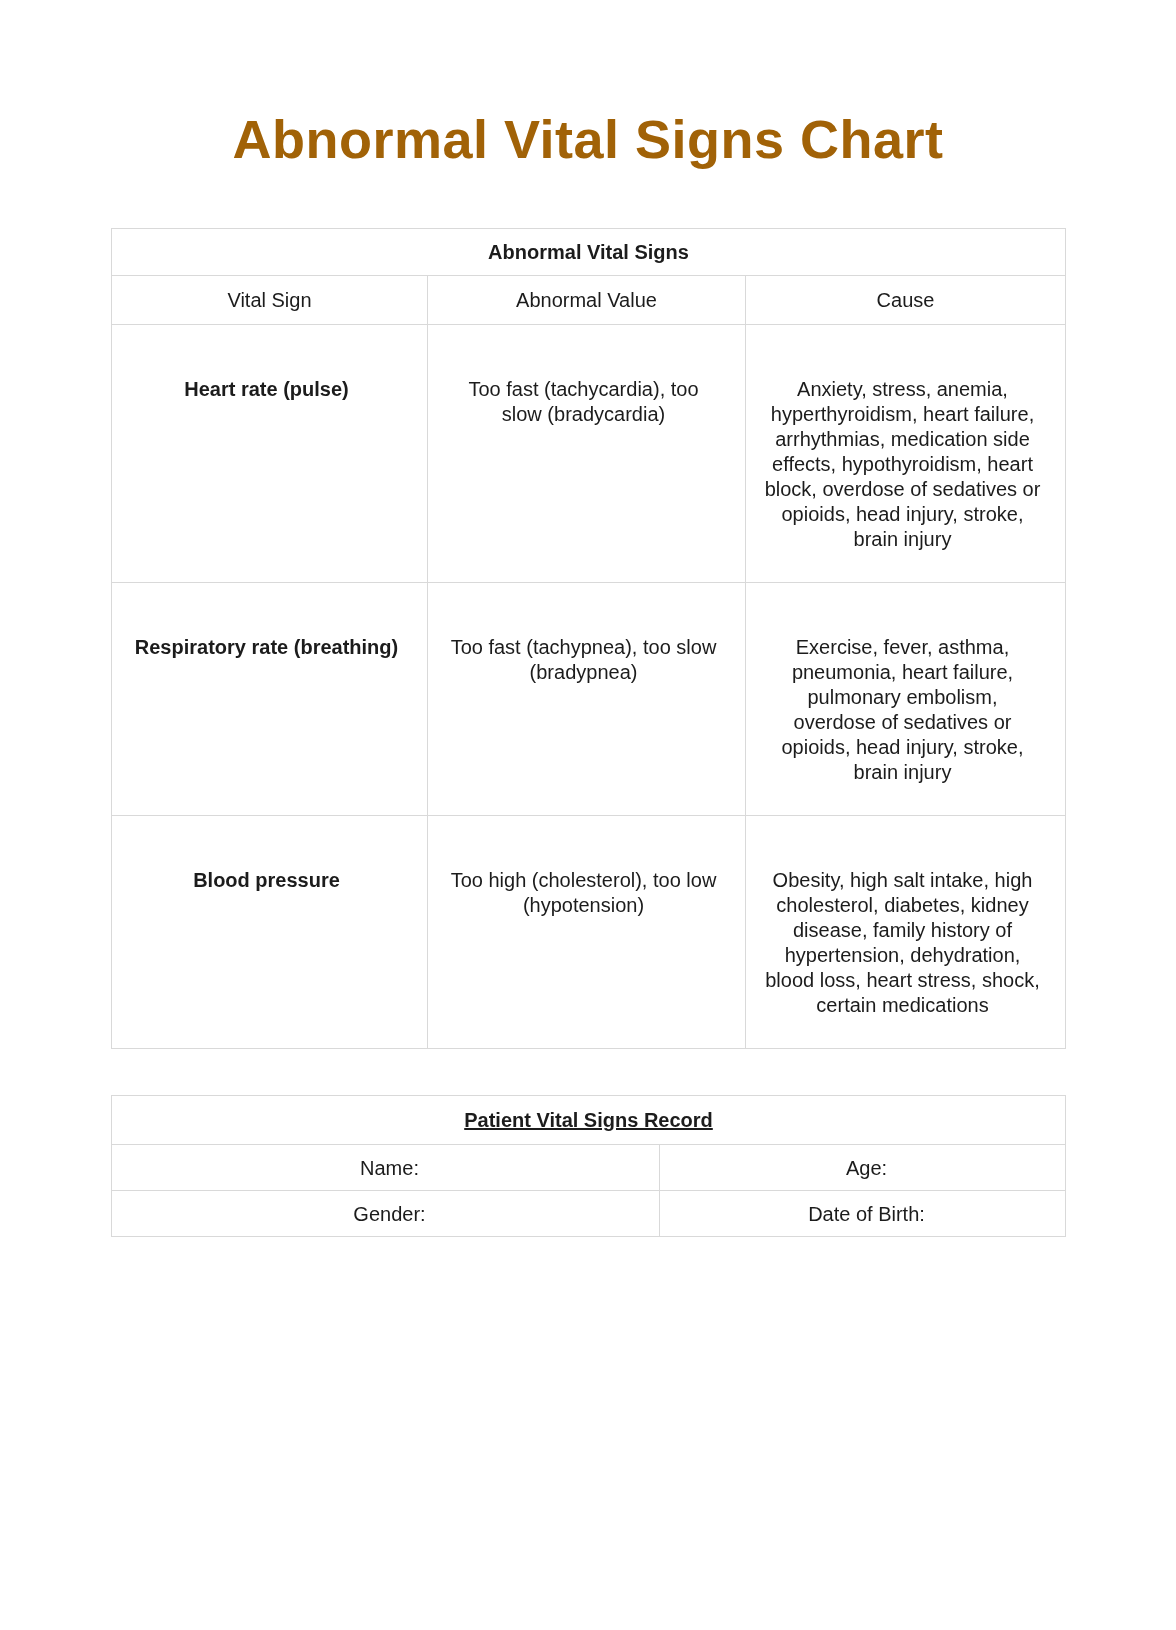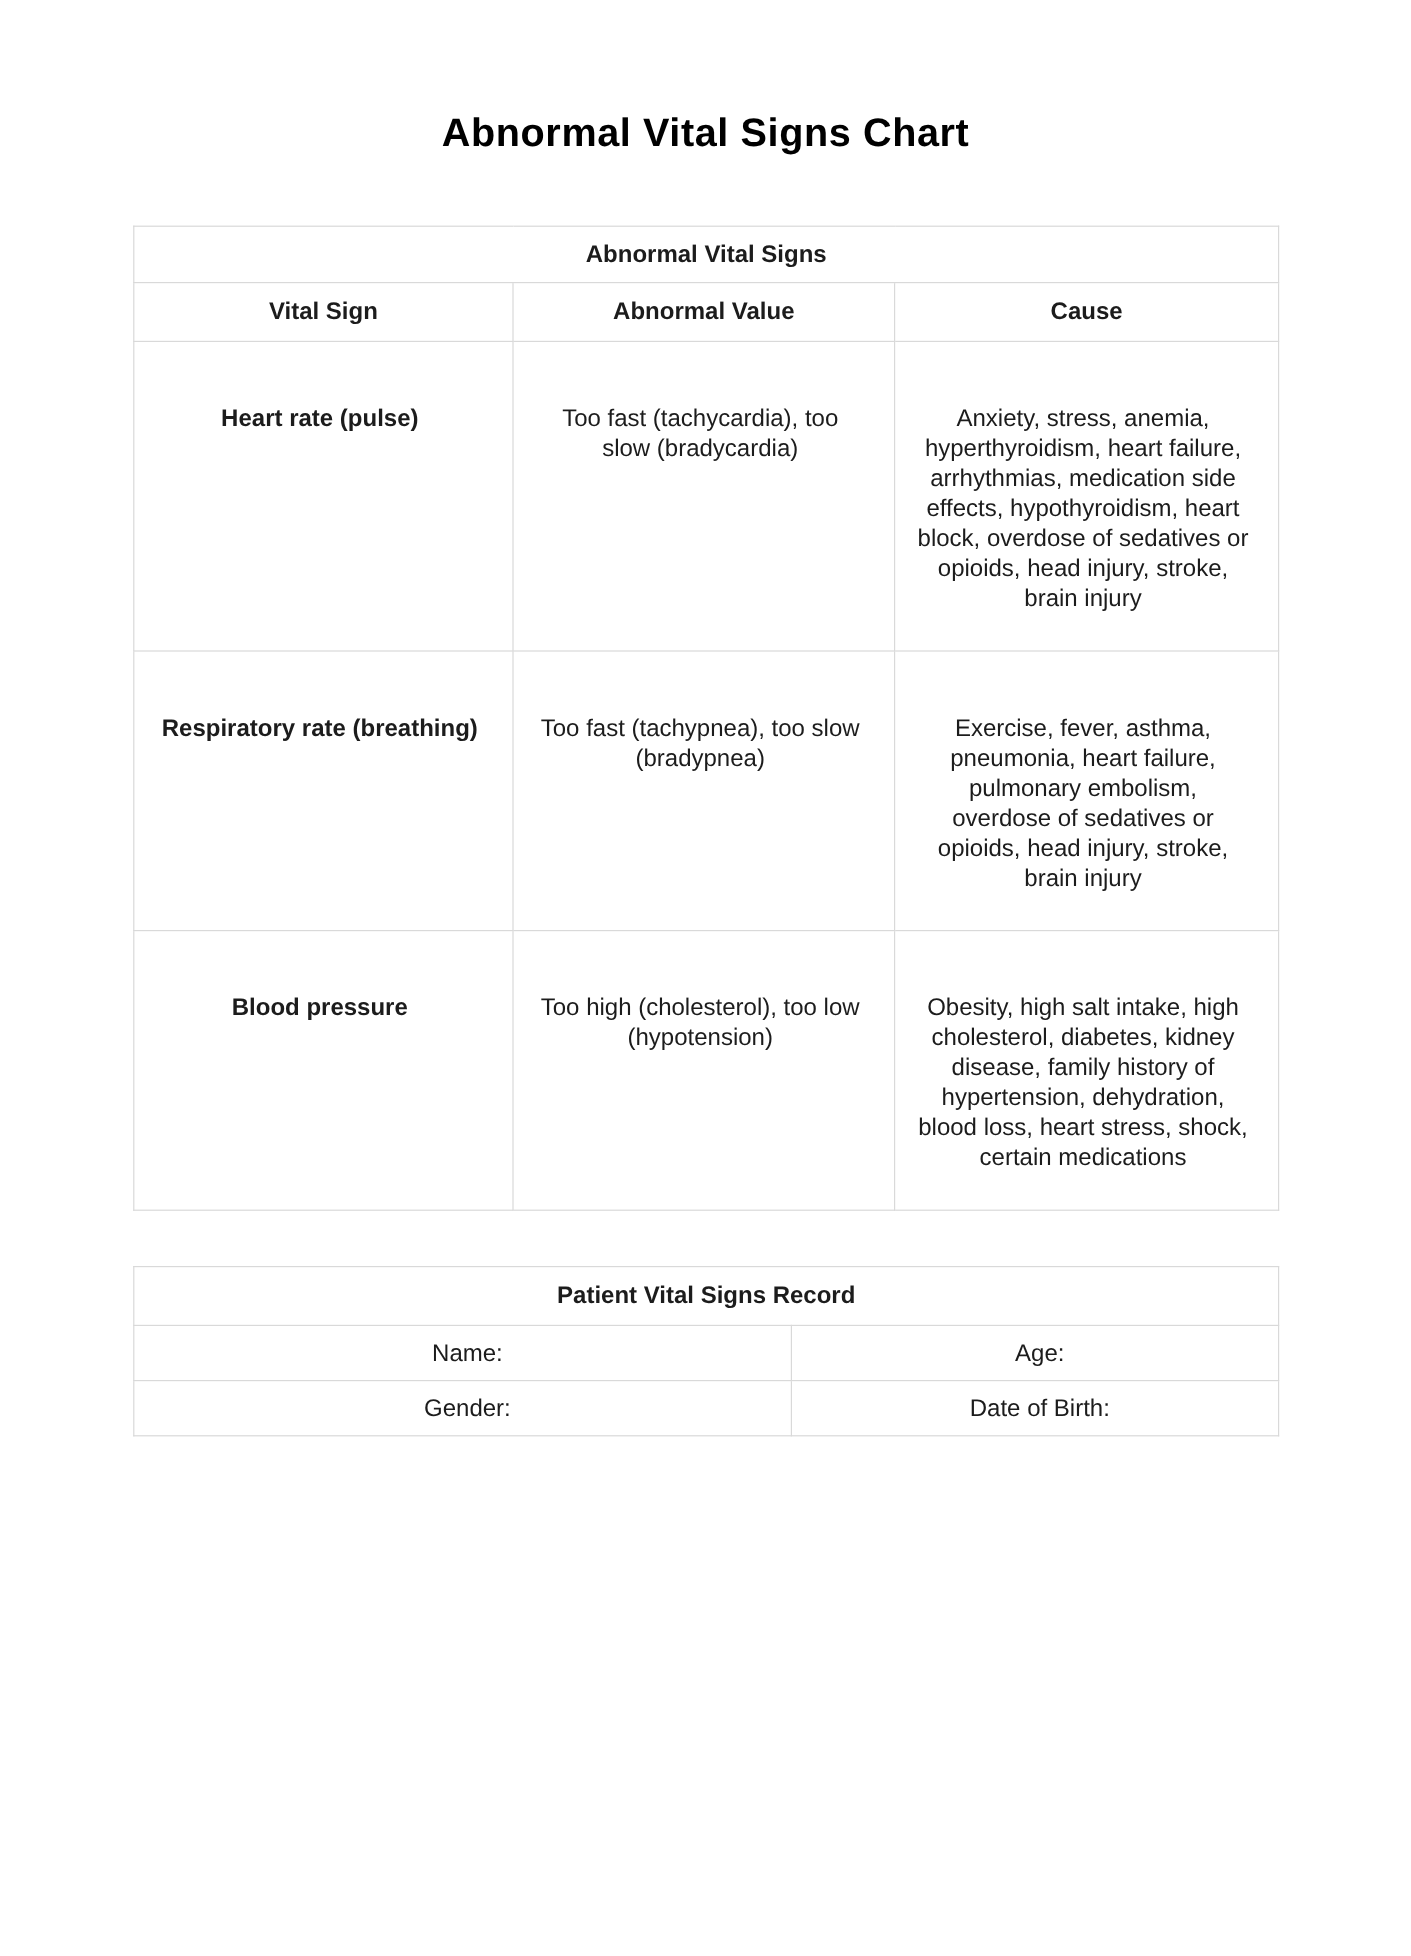--- a/index.html
+++ b/index.html
@@ -15,26 +15,26 @@
     background: #ffffff;
     box-sizing: border-box;
     padding-top: 92px;
     overflow: hidden;
   }
   .content {
     width: 954px;
     margin: 0 auto;
   }
   .doc-title {
-    font-size: 33px;
+    font-size: 54px;
     font-weight: bold;
     text-align: center;
     letter-spacing: 0.5px;
-    margin: 0 0 58px 0;
-    color: #000000;
+    margin: 16px 0 58px 0;
+    color: #a16207;
   }
   table.grid {
     width: 954px;
     border-collapse: collapse;
     table-layout: fixed;
     padding-left: 28px;
   }
   table.grid th, table.grid td {
     border: 1px solid #d9d9d9;
     font-size: 20px;
@@ -42,21 +42,21 @@
     text-align: center;
   }
   
   .vital-table .table-title-cell {
     font-weight: bold;
     text-align: center;
     padding: 11px 8px;
     line-height: 24px;
   }
   .vital-table .col-header {
-    font-weight: bold;
+    font-weight: normal;
     text-align: center;
     padding: 12px 8px;
     line-height: 24px;
   }
   .vital-table td {
     vertical-align: top;
     padding: 52px 24px 30px 18px;
     line-height: 25px;
   }
   .vital-table td.sign {
@@ -65,20 +65,21 @@
   .col-sign   { width: 316px; }
   .col-value  { width: 318px; }
   .col-cause  { width: 320px; }
   
   .record-table { margin-top: 46px; }
   .record-table .table-title-cell {
     font-weight: bold;
     text-align: center;
     padding: 12px 8px;
     line-height: 24px;
+    text-decoration: underline;
   }
   .record-table td {
     height: 46px;
     vertical-align: middle;
     padding: 2px 10px 2px 18px;
     line-height: 24px;
   }
   .rec-left  { width: 548px; }
   .rec-right { width: 406px; }
 </style>

